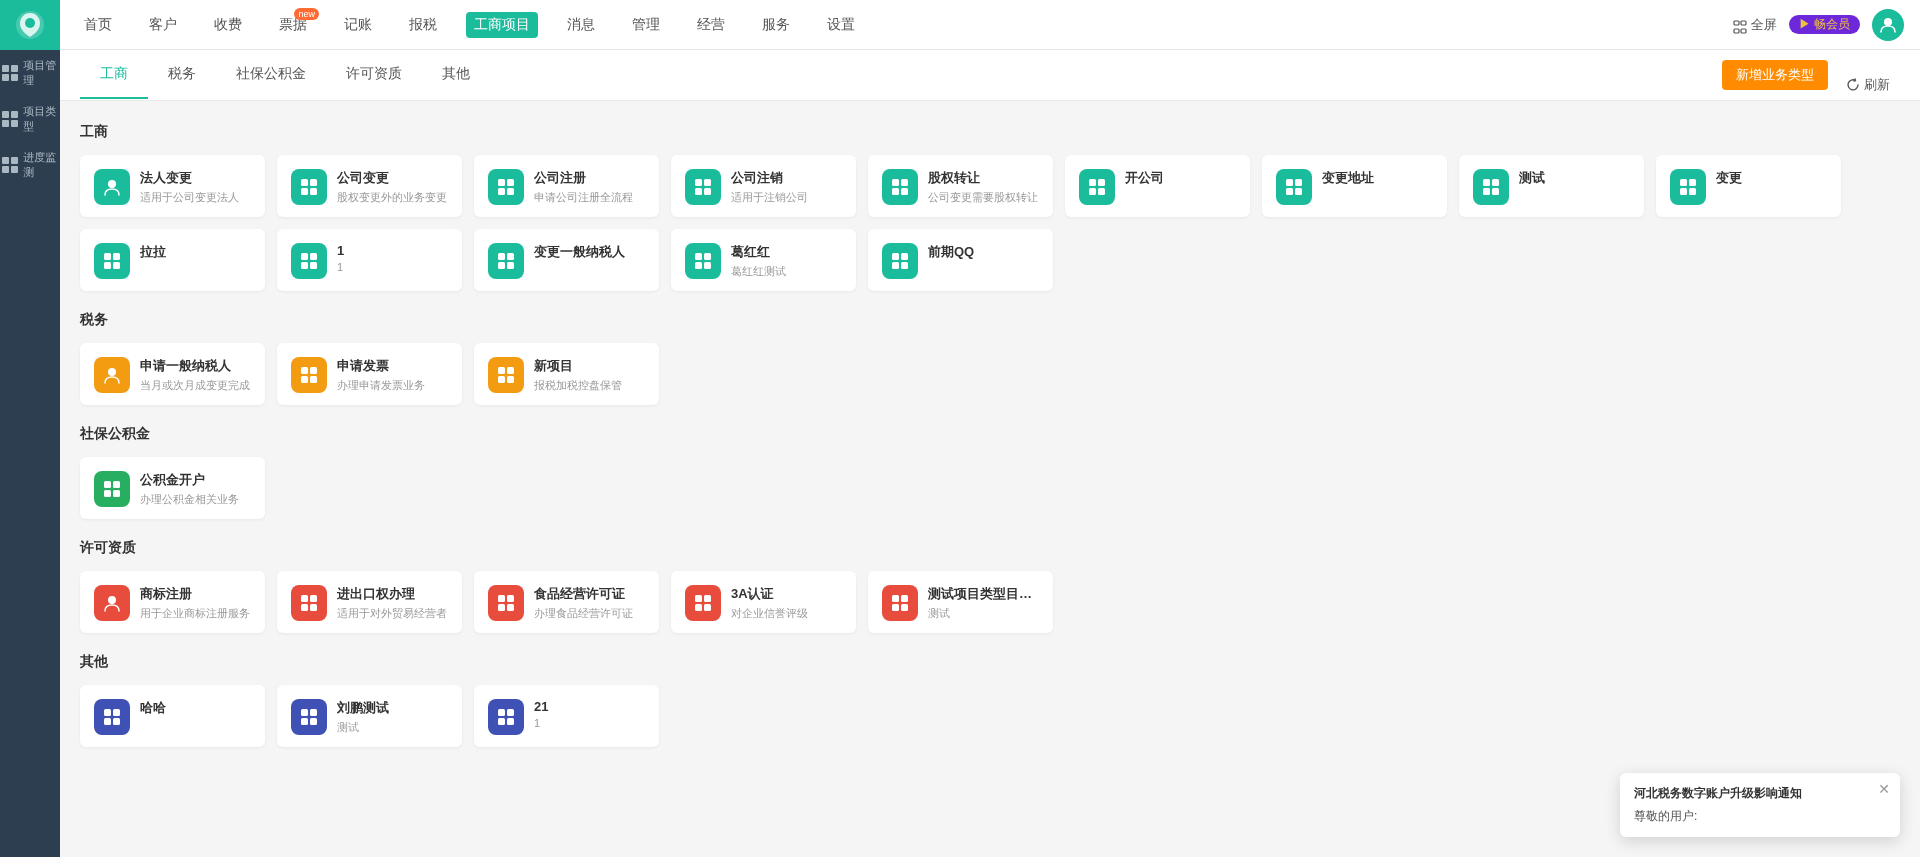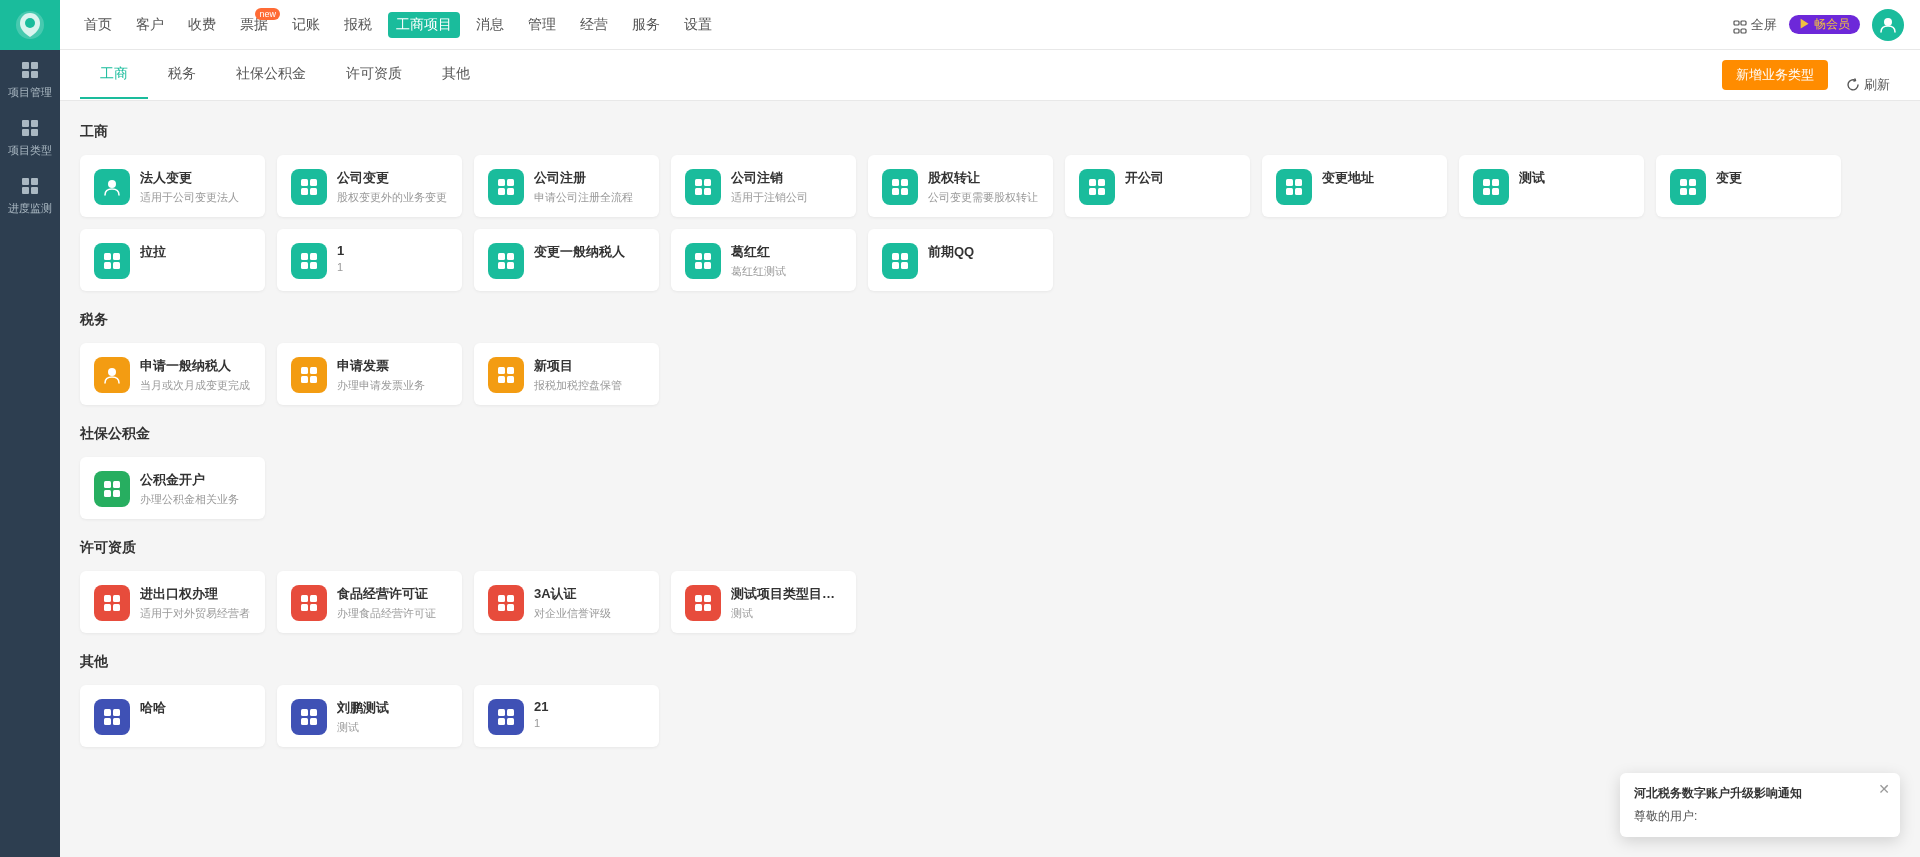--- a/index.html
+++ b/index.html
@@ -21,21 +21,21 @@
       background: #1abc9c;
       display: flex;
       align-items: center;
       justify-content: center;
       cursor: pointer;
     }
     .sidebar-logo svg { width: 32px; height: 32px; }
     .sidebar-item-container {
       width: 100%;
       display: flex;
-      flex-direction: column;
+      flex-direction: row;
       align-items: center;
       padding: 8px 0;
       cursor: pointer;
       color: #aab8c2;
       font-size: 11px;
       gap: 3px;
     }
     .sidebar-item-container .icon-wrap {
       width: 24px; height: 24px;
       display: flex; align-items: center; justify-content: center;
@@ -309,21 +309,21 @@
           </svg>
     </div>
     <span class="sidebar-item-label">进度监测</span>
   </div>
     </div>
 </div>
 
 <div class="main-area">
 
   <div class="topnav">
-    <div id="topnav-items" style="display:flex;align-items:center;gap:8px;flex:1;">
+    <div id="topnav-items" style="display:flex;align-items:center;gap:21px;flex:1;">
         <div class="topnav-item">首页</div>
         <div class="topnav-item">客户</div>
         <div class="topnav-item">收费</div>
         <div class="topnav-item">票据<span class="topnav-badge">new</span></div>
         <div class="topnav-item">记账</div>
         <div class="topnav-item">报税</div>
         <div class="topnav-item active">工商项目</div>
         <div class="topnav-item">消息</div>
         <div class="topnav-item">管理</div>
         <div class="topnav-item">经营</div>
@@ -631,20 +631,32 @@
               <div class="card-info">
                 <div class="card-name">公积金开户</div>
                 <div class="card-desc">办理公积金相关业务</div>
               </div>
             </div>
           </div>
           <div class="section-title">许可资质</div>
           <div class="cards-grid">
             <div class="card">
               <div class="card-icon" style="background: rgb(231, 76, 60);">
+                <svg width="20" height="20" viewBox="0 0 20 20" fill="none">
+                  <circle cx="10" cy="7" r="4" fill="white"></circle>
+                  <path d="M3 18c0-4 3.1-6 7-6s7 2 7 6" stroke="white" stroke-width="1.5" stroke-linecap="round"></path>
+                </svg>
+              </div>
+              <div class="card-info">
+                <div class="card-name">商标注册</div>
+                <div class="card-desc">用于企业商标注册服务</div>
+              </div>
+            </div>
+            <div class="card">
+              <div class="card-icon" style="background: rgb(231, 76, 60);">
                 <svg width="18" height="18" viewBox="0 0 18 18" fill="none">
                   <rect x="1" y="1" width="7" height="7" rx="1.5" fill="white"></rect>
                   <rect x="10" y="1" width="7" height="7" rx="1.5" fill="white"></rect>
                   <rect x="1" y="10" width="7" height="7" rx="1.5" fill="white"></rect>
                   <rect x="10" y="10" width="7" height="7" rx="1.5" fill="white"></rect>
                 </svg>
               </div>
               <div class="card-info">
                 <div class="card-name">进出口权办理</div>
                 <div class="card-desc">适用于对外贸易经营者</div>

